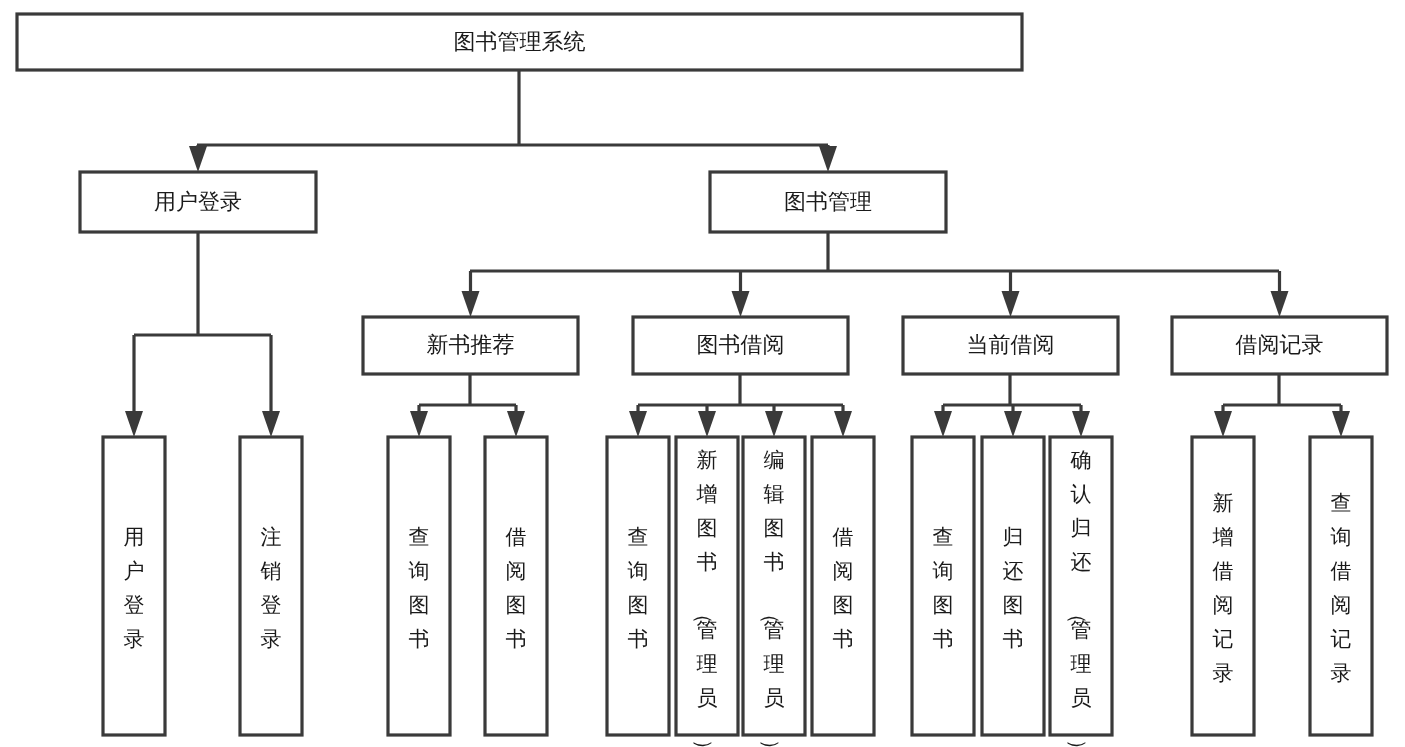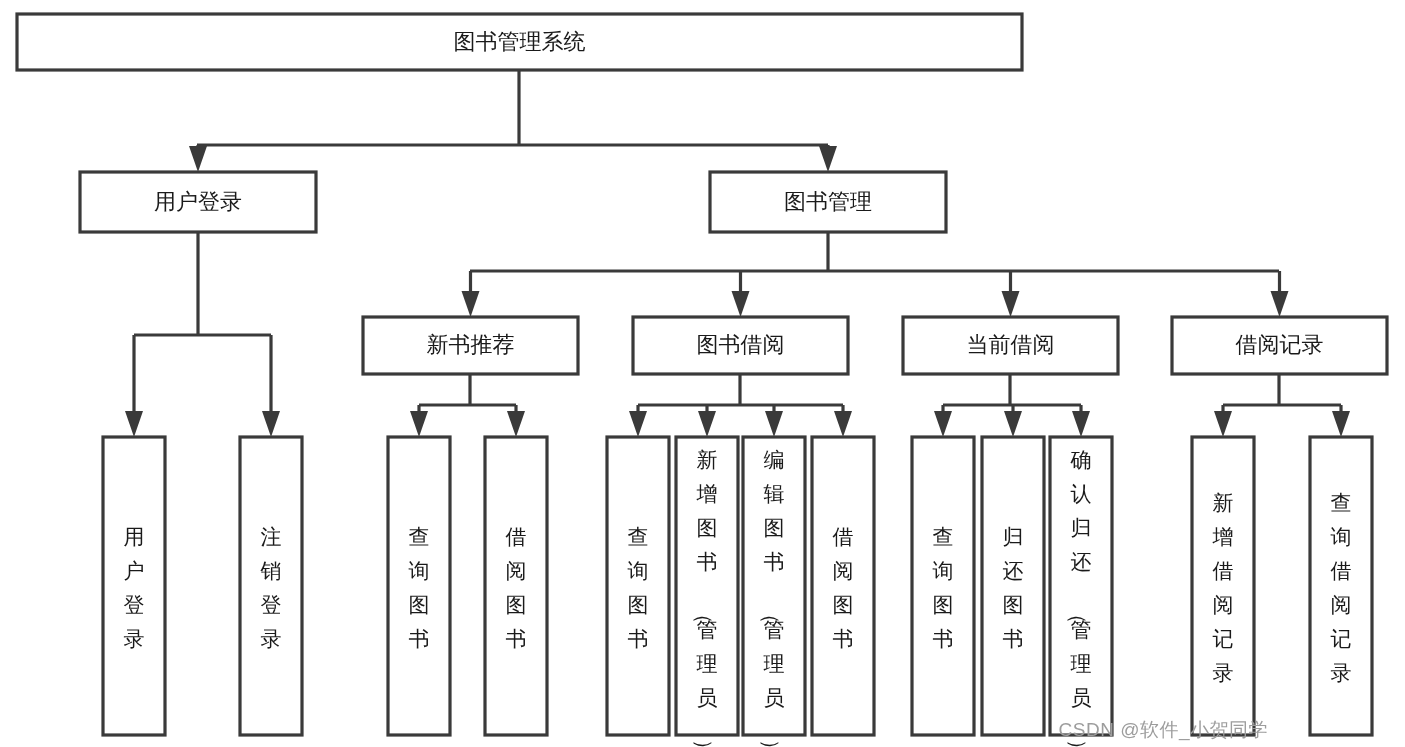--- a/index.html
+++ b/index.html
@@ -177,14 +177,13 @@
           <rect x="1192" y="437" width="62" height="298" rx="0" class="node-rect"></rect>
           <text x="1223" y="509.5" class="leaf-label"><tspan x="1223" dy="0">新</tspan><tspan x="1223" dy="34">增</tspan><tspan x="1223" dy="34">借</tspan><tspan x="1223" dy="34">阅</tspan><tspan x="1223" dy="34">记</tspan><tspan x="1223" dy="34">录</tspan></text>
         </g>
         <g>
           <rect x="1310" y="437" width="62" height="298" rx="0" class="node-rect"></rect>
           <text x="1341" y="509.5" class="leaf-label"><tspan x="1341" dy="0">查</tspan><tspan x="1341" dy="34">询</tspan><tspan x="1341" dy="34">借</tspan><tspan x="1341" dy="34">阅</tspan><tspan x="1341" dy="34">记</tspan><tspan x="1341" dy="34">录</tspan></text>
         </g>
       </g>
   </svg>
 
-  <div class="watermark">CSDN @软件_小贺同学</div>
 </div>
 
 </body></html>

